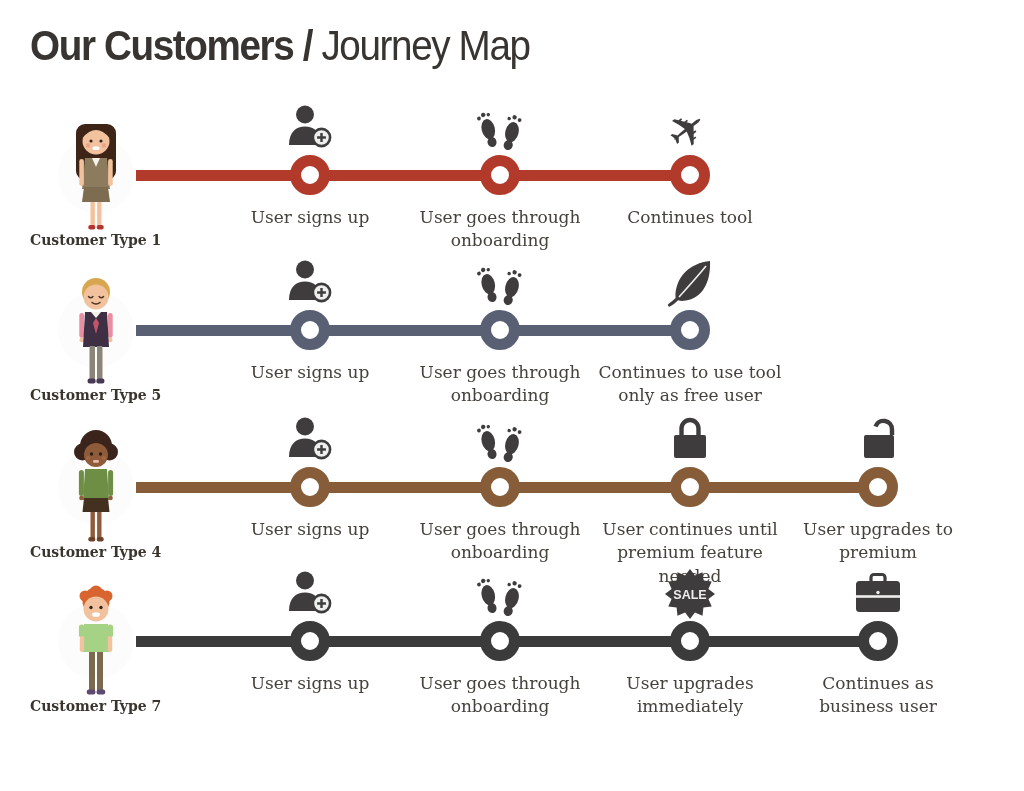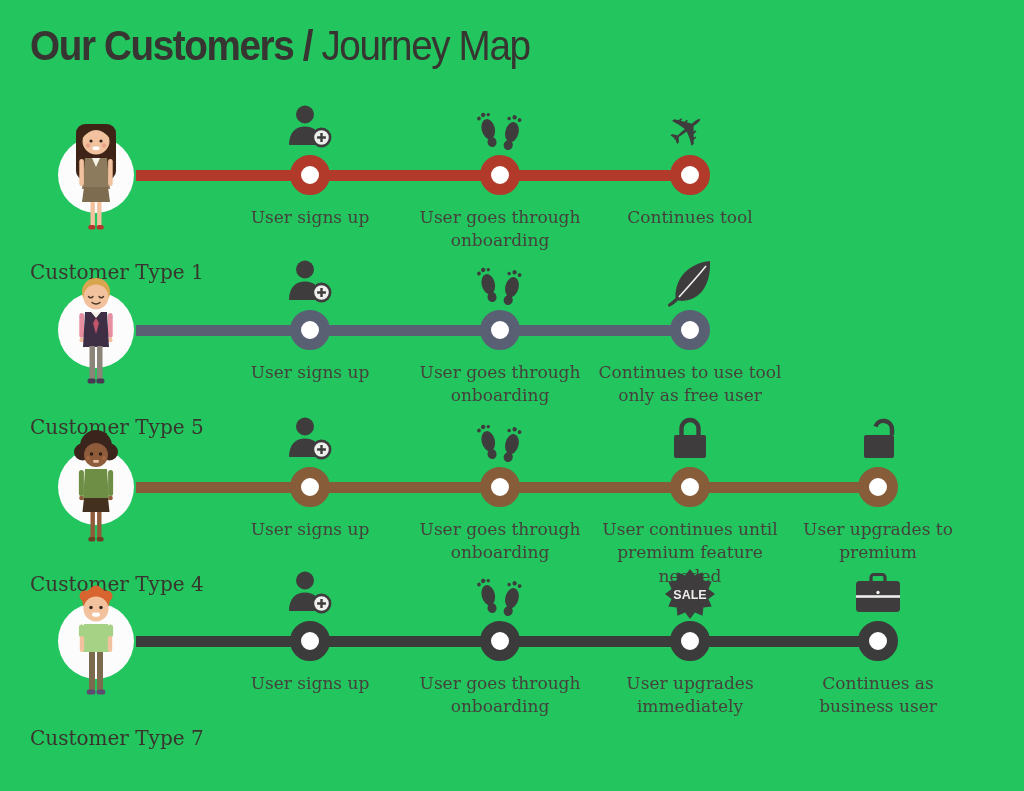--- a/index.html
+++ b/index.html
@@ -1,29 +1,29 @@
 <!DOCTYPE html>
 <html><head>
 <meta charset="utf-8">
 <style>
   html,body{margin:0;padding:0;background:#EDEFED;}
-  .canvas{position:relative;width:1024px;height:791px;background:#22c55e;overflow:hidden;
+  .canvas{position:relative;width:1024px;height:791px;background:#ffffff;overflow:hidden;
           font-family:"DejaVu Serif", serif;}
   .title{position:absolute;left:30px;top:22px;font-family:"Liberation Sans", sans-serif;
          font-size:42px;color:#373431;letter-spacing:-1.5px;transform:scaleX(.92);
          transform-origin:left top;white-space:nowrap;}
   .t-bold{font-weight:700;}
   .t-light{font-weight:400;}
 
   .row{position:absolute;left:0;width:100%;height:0;}
   .timeline{position:absolute;left:136px;top:-5.5px;height:11px;background:var(--line);}
   .avatar-circle{position:absolute;left:58px;top:-38px;width:76px;height:76px;border-radius:50%;
                  background:#FCFCFC;}
   .avatar{position:absolute;left:51px;top:-65px;width:90px;height:130px;}
-  .customer-label{position:absolute;left:30px;top:57px;font-size:20px;font-weight:normal;color:#39352E;margin-top:28px;}
+  .customer-label{position:absolute;left:30px;top:57px;font-size:14px;font-weight:bold;color:#39352E;}
 
   .node{position:absolute;top:0;width:0;height:0;}
   .ring{position:absolute;left:-20px;top:-20px;width:40px;height:40px;box-sizing:border-box;
         border:11px solid var(--line);background:#FFFFFF;border-radius:50%;}
   .icon{position:absolute;bottom:21px;left:-26px;width:52px;height:52px;color:#3E3C3C;
         display:flex;align-items:flex-end;justify-content:center;}
   .icon svg{width:52px;height:52px;fill:currentColor;display:block;}
   .plane-glyph{font-family:"DejaVu Sans", sans-serif;font-size:46px;line-height:1;display:block;
                transform:rotate(-38deg);transform-origin:50% 60%;margin-bottom:2px;}
   .step-label{position:absolute;top:31px;left:-106px;width:212px;text-align:center;font-size:17px;

